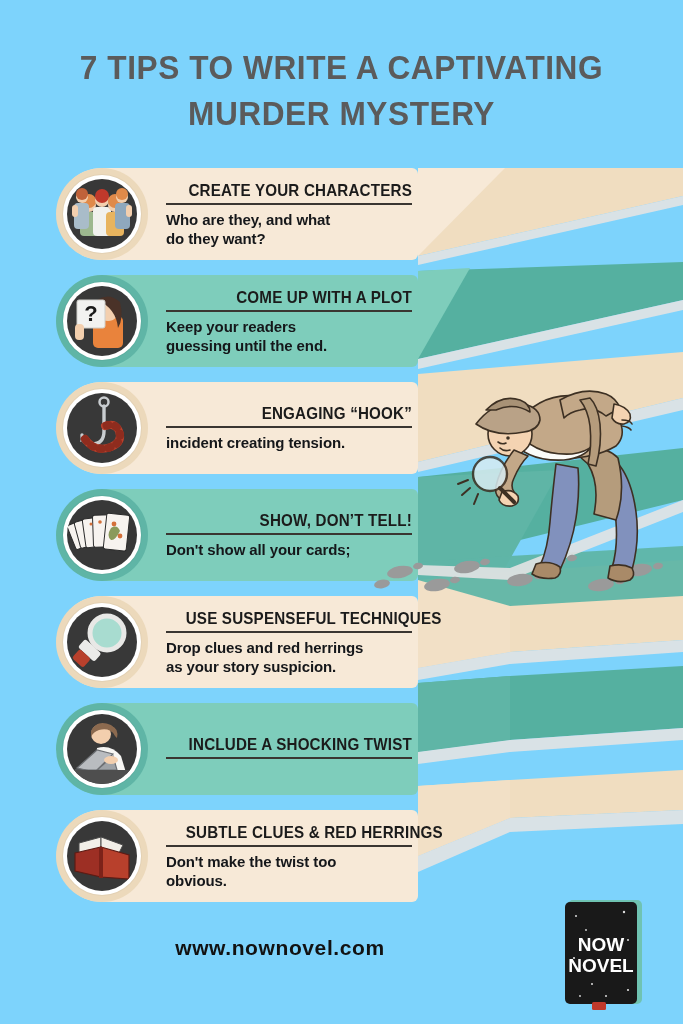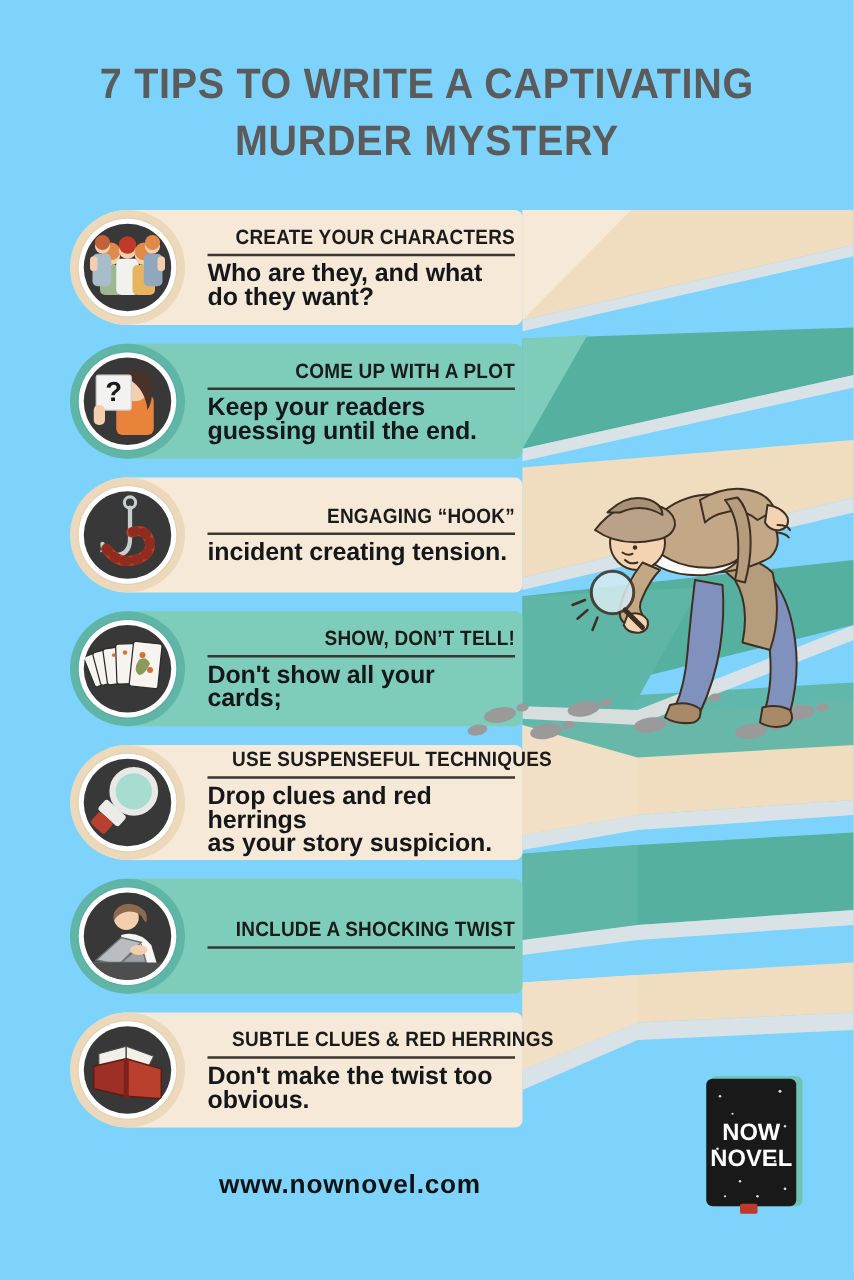--- a/index.html
+++ b/index.html
@@ -124,21 +124,21 @@
   }
   .row-rule {
     height: 2px;
     background: #3a3631;
     margin: 3px 0 5px 0;
     width: 100%;
   }
   .row-desc {
     font-family: "Liberation Sans", sans-serif;
     font-weight: 700;
-    font-size: 20px;
+    font-size: 15px;
     color: #15171a;
     line-height: 19px;
     letter-spacing: -0.1px;
   }
   .row-desc span { display: block; }
 
   
   .detective {
     position: absolute;
     left: 452px;
@@ -162,21 +162,21 @@
     font-weight: 700;
     font-size: 21px;
     letter-spacing: 0.6px;
     color: #121212;
     z-index: 6;
   }
 
   .logo {
     position: absolute;
     left: 562px;
-    top: 857px;
+    top: 896px;
     width: 86px;
     height: 116px;
     z-index: 6;
   }
 </style>
 </head>
 <body>
 
 <div class="poster">
 

